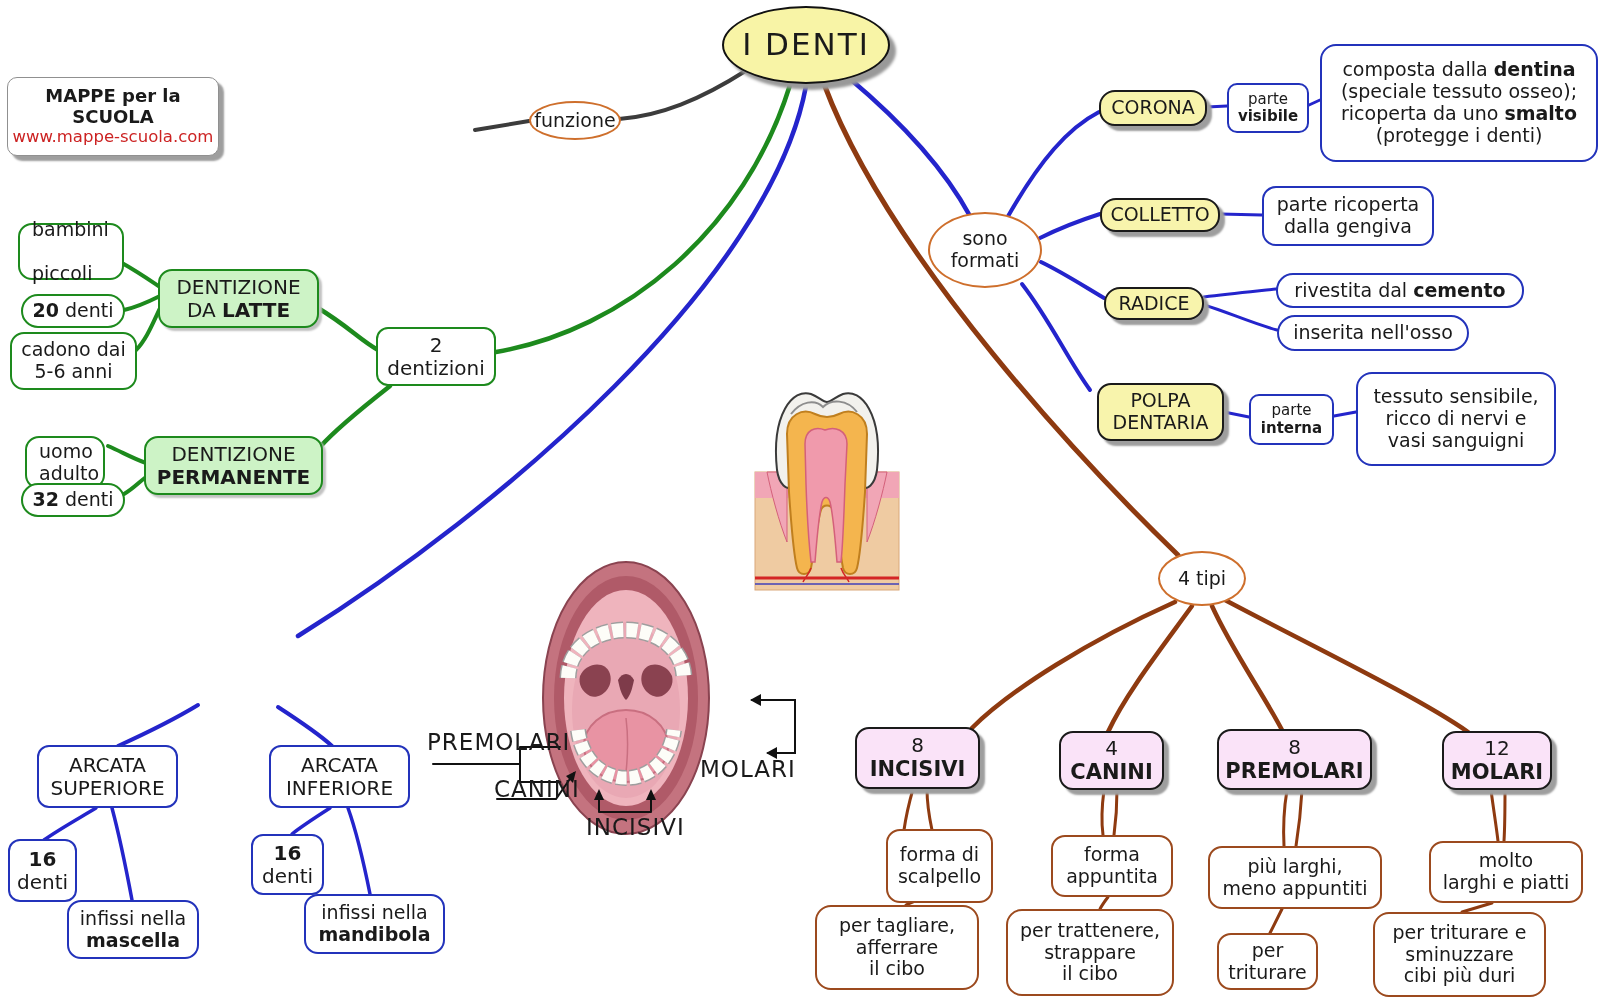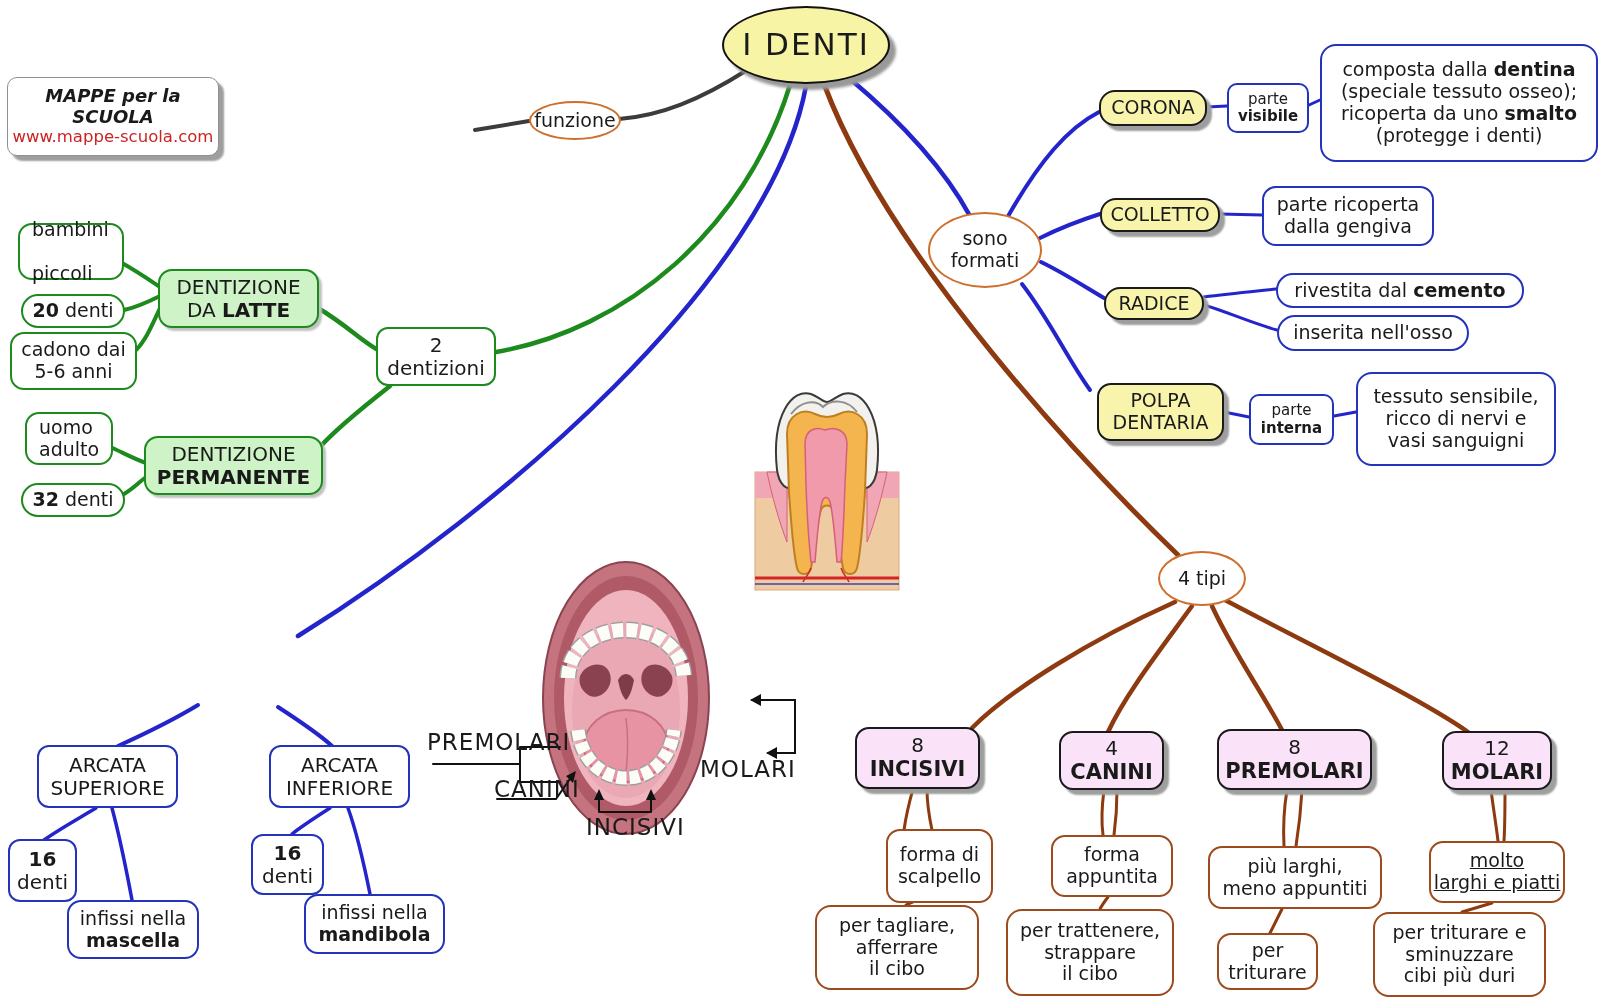--- a/index.html
+++ b/index.html
@@ -133,21 +133,21 @@
     <g fill="#111" stroke="none">
       <polygon points="576,771 566,776 573,783"></polygon>
       <polygon points="750,700 761,694 761,706"></polygon>
       <polygon points="766,753 777,747 777,759"></polygon>
       <polygon points="599,789 594,800 604,800"></polygon>
       <polygon points="651,789 646,800 656,800"></polygon>
     </g>
   </svg>
 
   <div class="node shadow" style="left:7px;top:77px;width:212px;height:79px;border:1px solid #909090;border-radius:10px;">
-    <span class="ln" style="font-weight:bold;font-style:italic;font-size:18px;">MAPPE per la SCUOLA</span>
+    <span class="ln" style="font-weight:bold;font-size:18px;">MAPPE per la SCUOLA</span>
     <span class="ln" style="color:#CC2222;font-size:16.5px;">www.mappe-scuola.com</span>
   </div>
 
   <div class="node ellipse root" style="left:722px;top:6px;width:168px;height:78px;">
     <span>I DENTI</span>
   </div>
 
   <div class="node ellipse orangeb" style="left:529px;top:101px;width:92px;height:39px;font-size:19px;">
     <span>funzione</span>
   </div>
@@ -164,21 +164,21 @@
     <span class="ln">5-6 anni</span>
   </div>
   <div class="node greenfill mid" style="left:158px;top:269px;width:161px;height:59px;">
     <span class="ln">DENTIZIONE</span>
     <span class="ln"><span>DA </span><b>LATTE</b></span>
   </div>
   <div class="node greenb mid" style="left:376px;top:327px;width:120px;height:59px;border-radius:12px;">
     <span class="ln">2</span>
     <span class="ln">dentizioni</span>
   </div>
-  <div class="node greenb leftalign" style="left:25px;top:412px;width:88px;height:53px;">
+  <div class="node greenb leftalign" style="left:25px;top:436px;width:80px;height:53px;">
     <span class="ln">uomo</span>
     <span class="ln">adulto</span>
   </div>
   <div class="node greenfill mid" style="left:144px;top:436px;width:179px;height:59px;">
     <span class="ln">DENTIZIONE</span>
     <span class="ln"><b>PERMANENTE</b></span>
   </div>
   <div class="node greenb" style="left:21px;top:483px;width:104px;height:34px;border-radius:17px;">
     <span class="ln"><b>32</b><span> denti</span></span>
   </div>
@@ -307,21 +307,21 @@
 
   <div class="node brownb" style="left:1208px;top:846px;width:174px;height:63px;">
     <span class="ln">più larghi,</span>
     <span class="ln">meno appuntiti</span>
   </div>
   <div class="node brownb" style="left:1217px;top:933px;width:101px;height:57px;">
     <span class="ln">per</span>
     <span class="ln">triturare</span>
   </div>
 
-  <div class="node brownb" style="left:1429px;top:841px;width:136px;height:62px;text-decoration:underline;">
+  <div class="node brownb" style="left:1429px;top:841px;width:154px;height:62px;">
     <span class="ln">molto</span>
     <span class="ln">larghi e piatti</span>
   </div>
   <div class="node brownb" style="left:1373px;top:912px;width:173px;height:85px;border-radius:16px;text-align:right;">
     <span class="ln">per triturare e</span>
     <span class="ln">sminuzzare</span>
     <span class="ln">cibi più duri</span>
   </div>
 
 </div>

